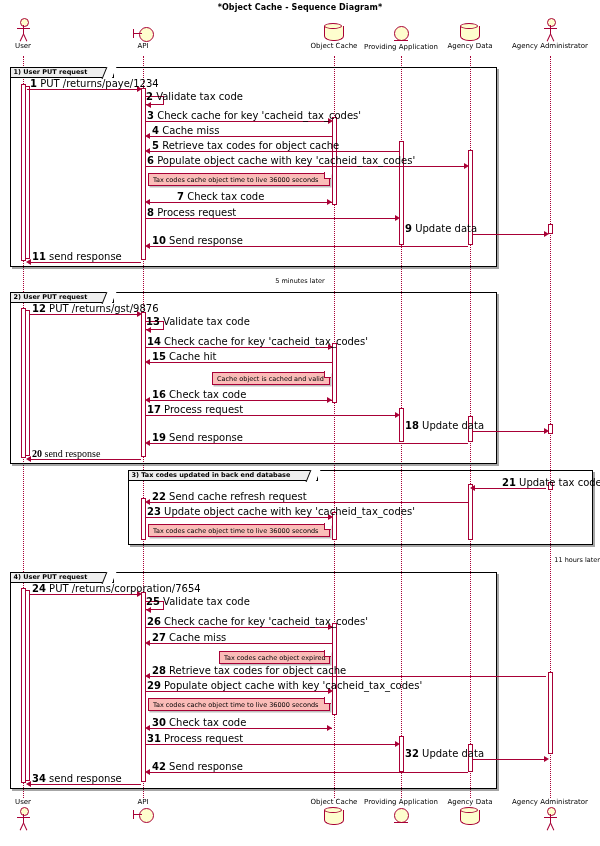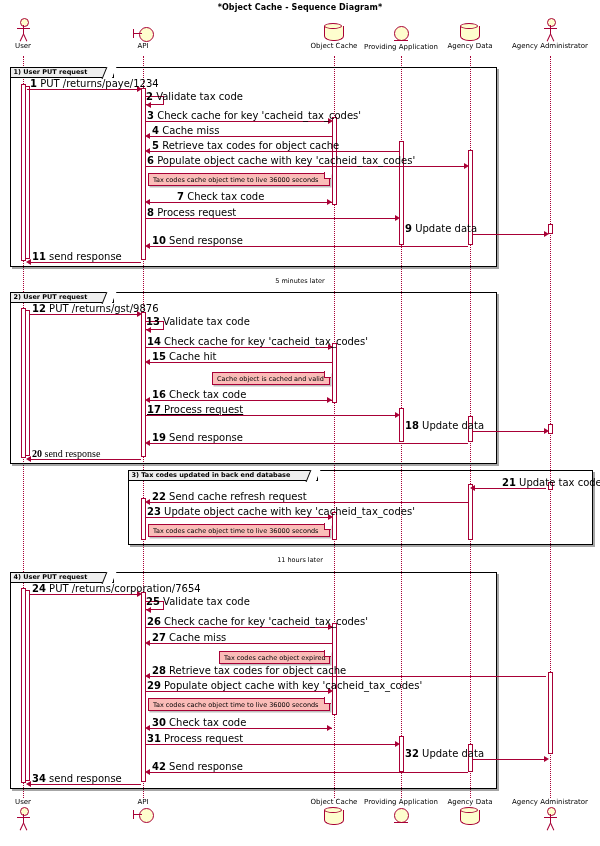--- a/index.html
+++ b/index.html
@@ -259,21 +259,21 @@
     <span class="fold"></span>
   </div>
 
   <div class="msgline" style="left:147px;top:400px;width:185px;"></div>
   <div class="arrowL" style="left:145px;top:397px;"></div>
   <div class="arrowR" style="left:327px;top:397px;"></div>
   <div class="msgtxt" style="left:152px;top:391px;"><b>16</b> Check tax code</div>
 
   <div class="msgline" style="left:146px;top:415px;width:252px;"></div>
   <div class="arrowR" style="left:395px;top:412px;"></div>
-  <div class="msgtxt" style="left:147px;top:406px;text-decoration:underline;"><b>17</b> Process request</div>
+  <div class="msgtxt" style="left:147px;top:406px;"><b>17</b> Process request</div>
 
   <div class="msgline" style="left:473px;top:431px;width:73px;"></div>
   <div class="arrowR" style="left:544px;top:428px;"></div>
   <div class="msgtxt" style="left:405px;top:422px;"><b>18</b> Update data</div>
 
   <div class="msgline" style="left:147px;top:443px;width:321px;"></div>
   <div class="arrowL" style="left:145px;top:440px;"></div>
   <div class="msgtxt" style="left:152px;top:434px;"><b>19</b> Send response</div>
 
   <div class="msgline" style="left:29px;top:459px;width:112px;"></div>
@@ -302,21 +302,21 @@
 
   <div class="msgline" style="left:146px;top:517px;width:184px;"></div>
   <div class="arrowR" style="left:328px;top:514px;"></div>
   <div class="msgtxt" style="left:147px;top:508px;"><b>23</b> Update object cache with key 'cacheid_tax_codes'</div>
 
   <div class="note" style="left:148px;top:524px;width:182px;height:13px;">Tax codes cache object time to live 36000 seconds</div>
   <div class="note" style="left:148px;top:524px;width:182px;height:13px;background:transparent;border:none;box-shadow:none;padding:0;">
     <span class="fold"></span>
   </div>
 
-  <div class="delay" style="left:0;top:556px;">11 hours later</div>
+  <div class="delay" style="left:0;top:556px;text-align:right;">11 hours later</div>
 
   <div class="group" style="left:10px;top:572px;width:487px;height:217px;">
     <div class="group-tab" style="width:104px;">
       <span class="gt-txt">4) User PUT request</span>
       <span class="gt-fold"></span>
     </div>
   </div>
 
   <div class="act" style="left:21px;top:588px;height:195px;"></div>
   <div class="act" style="left:25px;top:590px;height:191px;"></div>

